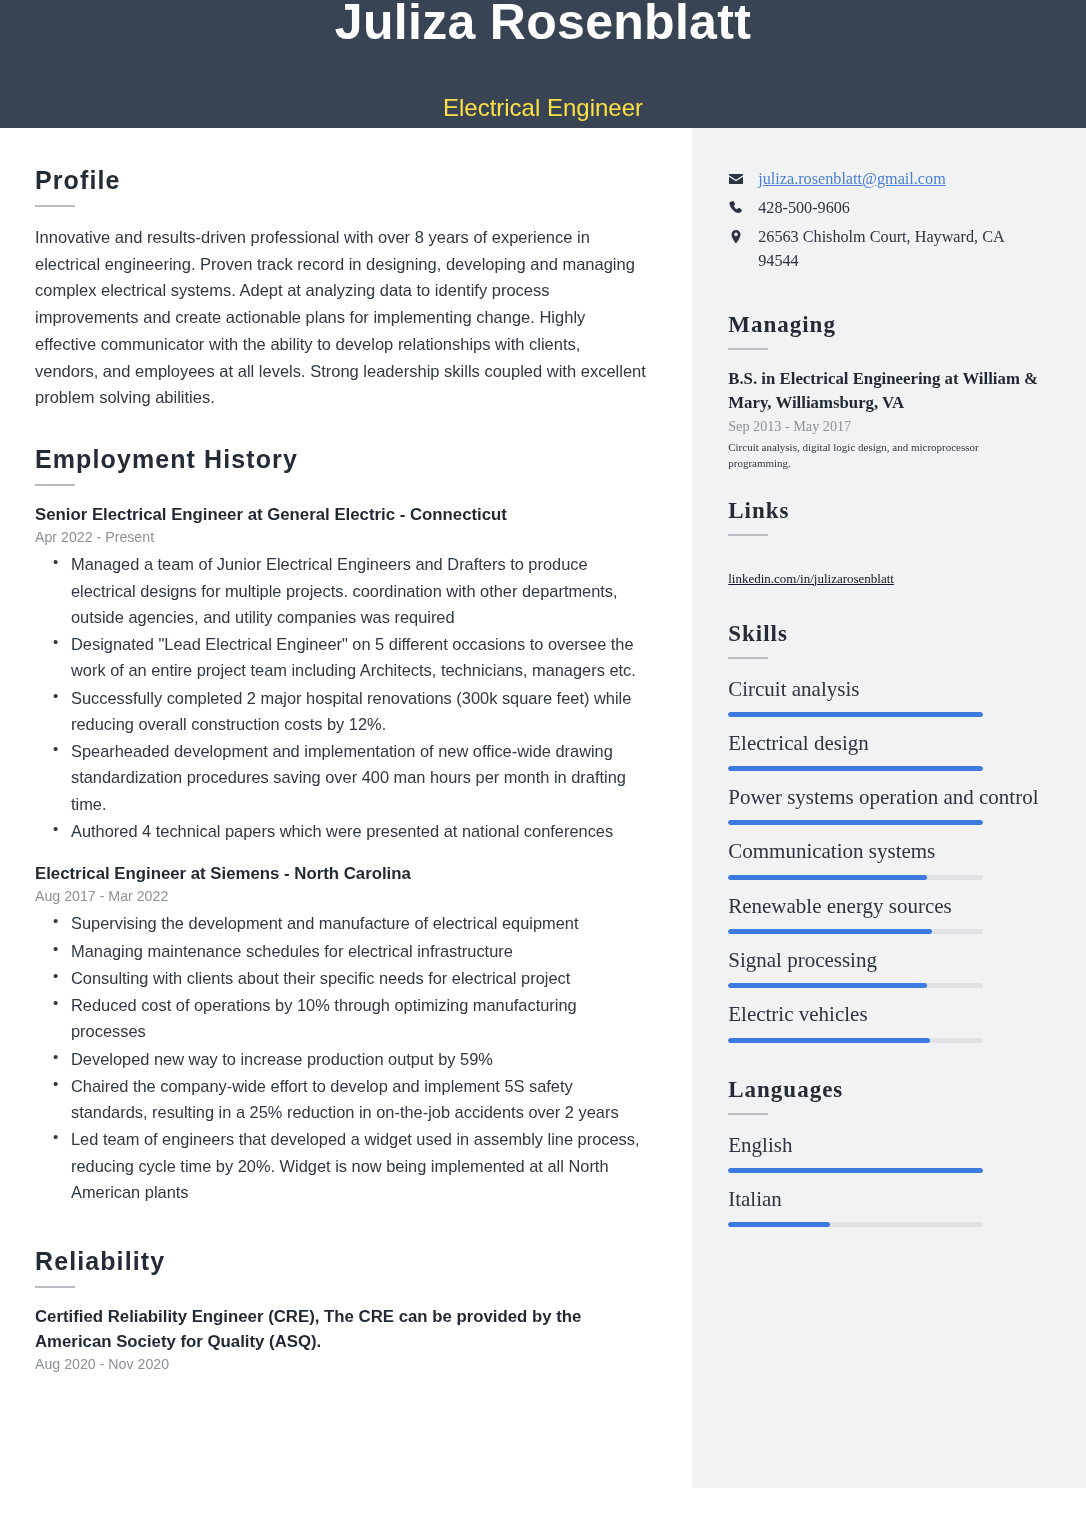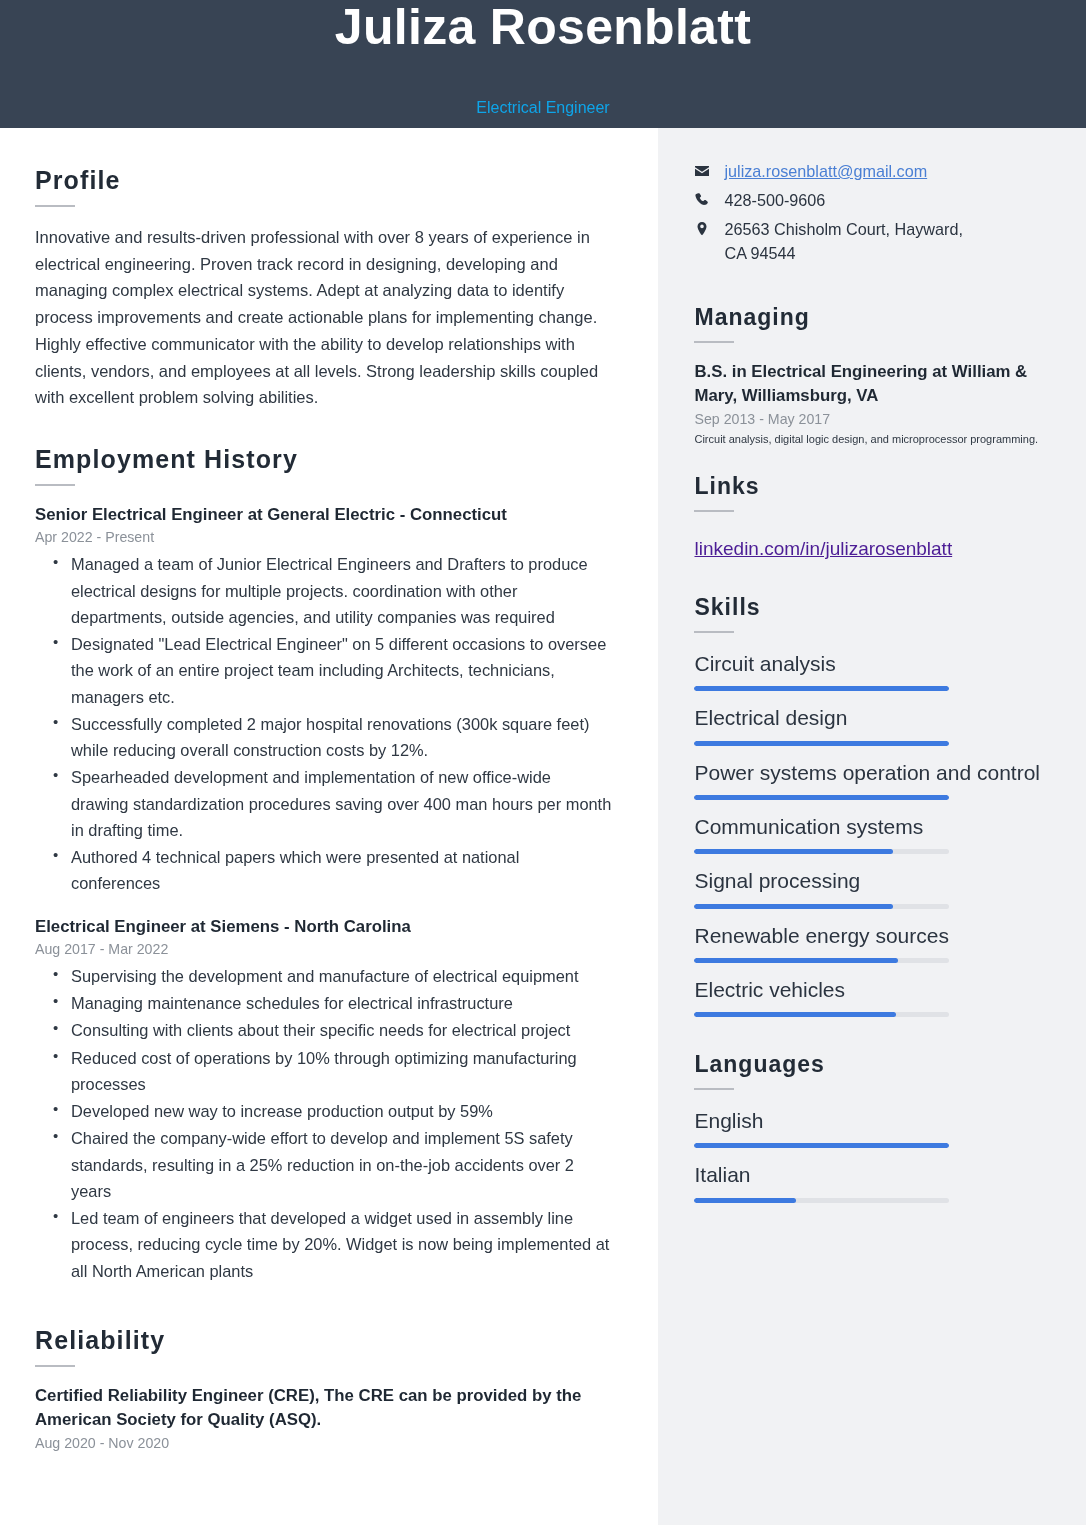--- a/index.html
+++ b/index.html
@@ -36,43 +36,44 @@
     text-align: center;
     margin: 0;
   }
   .header-rule {
     width: 62px;
     height: 2px;
     background: #d7dbe0;
     margin: 16px 0 14px 0;
   }
   .header-title {
-    color: #0ea5e9;
-    font-size: 16px;
+    color: #fde047;
+    font-size: 24px;
     font-weight: 400;
     text-align: center;
     margin: 16px;
   }
 
   
   .body-wrap {
     display: flex;
     align-items: stretch;
     min-height: 1360px;
   }
   .col-main {
     width: 824px;
     box-sizing: border-box;
     padding: 38px 46px 40px 35px;
   }
   .col-side {
     width: 461px;
     box-sizing: border-box;
     background: #f1f2f4;
-    padding: 32px 46px 40px 36px;
+    padding: 40px 46px 40px 36px;
+    font-family: Liberation Serif, serif;
   }
 
   
   .sec-title {
     font-size: 25px;
     font-weight: 700;
     color: #222b36;
     letter-spacing: 1.1px;
     margin: 0 0 10px 0;
   }
@@ -187,25 +188,25 @@
   }
   .edu-desc {
     font-size: 11px;
     line-height: 1.5;
     color: #2f3843;
     margin: 0;
   }
 
   
   .side-link {
-    font-size: 19px;
-    color: #4c1d95;
+    font-size: 13px;
+    color: #0f172a;
     text-decoration: underline;
     display: inline-block;
-    margin-top: 9px;
+    margin-top: 18px;
   }
 
   
   .bar-item {
     margin-bottom: 13px;
   }
   .bar-label {
     font-size: 21px;
     color: #2b3440;
     margin-bottom: 9px;
@@ -353,29 +354,29 @@
           <div class="bar-fill" style="width: 100%;"></div>
         </div>
       </div>
       <div class="bar-item">
         <div class="bar-label">Communication systems</div>
         <div class="bar-track">
           <div class="bar-fill" style="width: 78%;"></div>
         </div>
       </div>
       <div class="bar-item">
+        <div class="bar-label">Renewable energy sources</div>
+        <div class="bar-track">
+          <div class="bar-fill" style="width: 80%;"></div>
+        </div>
+      </div>
+      <div class="bar-item">
         <div class="bar-label">Signal processing</div>
         <div class="bar-track">
           <div class="bar-fill" style="width: 78%;"></div>
-        </div>
-      </div>
-      <div class="bar-item">
-        <div class="bar-label">Renewable energy sources</div>
-        <div class="bar-track">
-          <div class="bar-fill" style="width: 80%;"></div>
         </div>
       </div>
       <div class="bar-item">
         <div class="bar-label">Electric vehicles</div>
         <div class="bar-track">
           <div class="bar-fill" style="width: 79%;"></div>
         </div>
       </div>
     </div>
 

